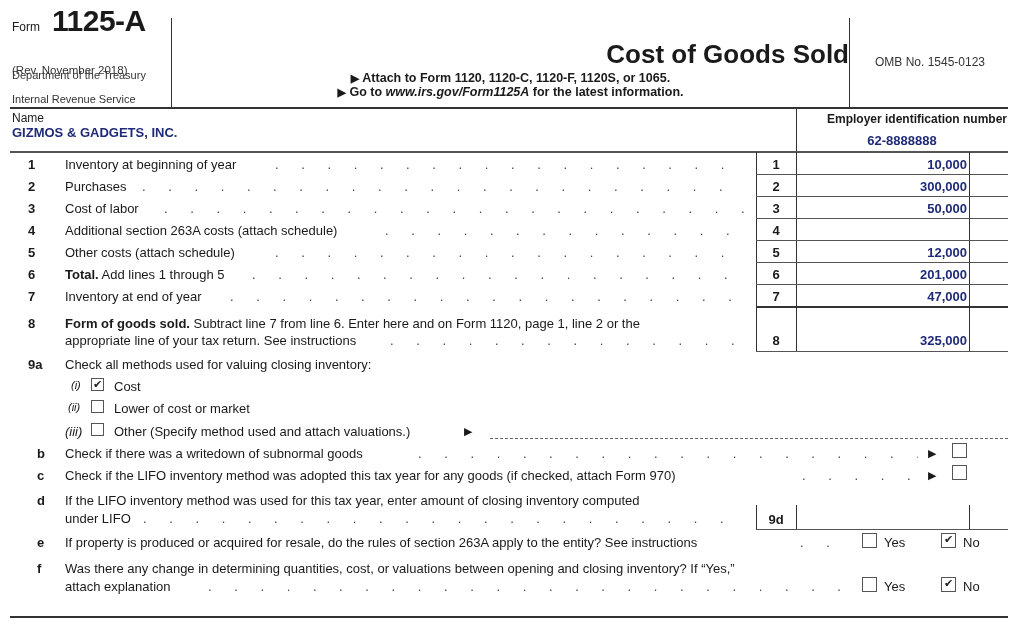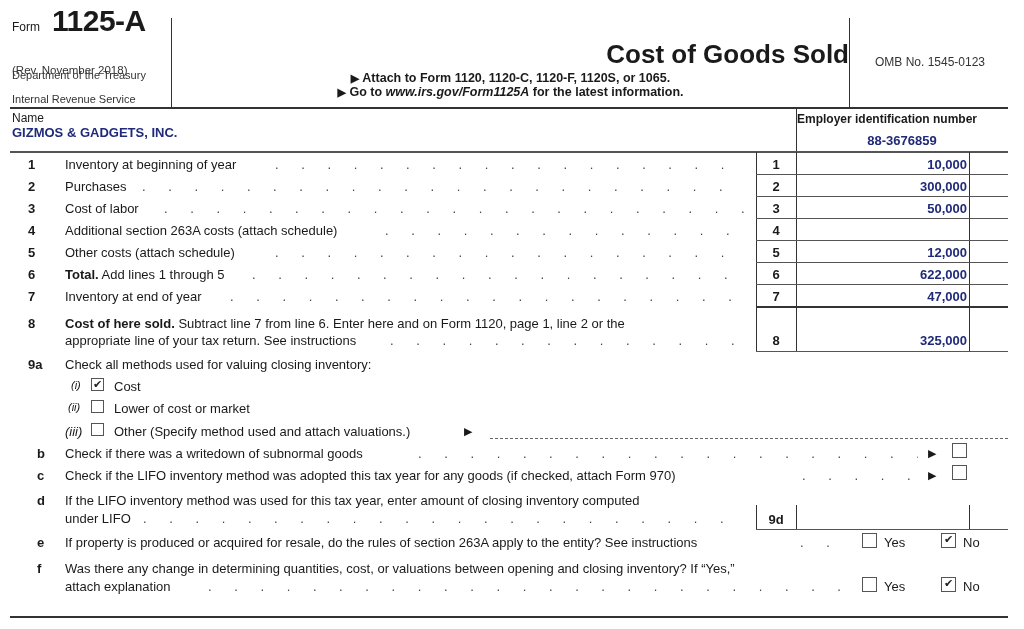--- a/index.html
+++ b/index.html
@@ -48,22 +48,22 @@
   <div class="vline" style="left:849px; top:18px; height:91px;"></div>
   <div class="abs" style="left:850px; width:160px; top:55px; text-align:center; font-size:12px; color:#333;">OMB No. 1545-0123</div>
 
   <div class="hline thick" style="left:10px; top:107px; width:998px;"></div>
 </div>
 
 <div>
   <span class="abs" style="left:12px; top:111px; font-size:12px;">Name</span>
   <span class="abs bold blue" style="left:12px; top:125px; font-size:13px;">GIZMOS &amp; GADGETS, INC.</span>
   <div class="vline" style="left:796px; top:108px; height:44px;"></div>
-  <div class="abs bold" style="left:797px; width:210px; top:112px; text-align:left; font-size:12px;">Employer identification number</div>
-  <div class="abs bold blue" style="left:797px; width:210px; top:133px; text-align:center; font-size:13px;">88-3676859</div>
+  <div class="abs bold" style="left:797px; width:210px; top:112px; text-align:right; font-size:12px;">Employer identification number</div>
+  <div class="abs bold blue" style="left:797px; width:210px; top:133px; text-align:center; font-size:13px;">62-8888888</div>
   <div class="hline thick" style="left:10px; top:151px; width:998px; border-top-color:#555;"></div>
 </div>
 
 <div>
 
   <div class="vline" style="left:756px; top:152px; height:200px;"></div>
   <div class="vline" style="left:796px; top:152px; height:200px;"></div>
   <div class="vline" style="left:969px; top:152px; height:200px;"></div>
 
   <div class="hline" style="left:756px; top:174px; width:252px;"></div>
@@ -113,34 +113,34 @@
     <span class="dots" style="left:275px; width:470px; top:245px;">. . . . . . . . . . . . . . . . . . . . . . . . . . . . . . . .</span>
     <span class="boxnum" style="top:245px;">5</span>
     <span class="amt" style="top:245px;">12,000</span>
   </div>
 
   <div>
     <span class="lnum" style="top:267px;">6</span>
     <span class="ltext" style="top:267px;"><b>Total.</b> <span>Add lines 1 through 5</span></span>
     <span class="dots" style="left:252px; width:493px; top:267px;">. . . . . . . . . . . . . . . . . . . . . . . . . . . . . . . . . .</span>
     <span class="boxnum" style="top:267px;">6</span>
-    <span class="amt" style="top:267px;">622,000</span>
+    <span class="amt" style="top:267px;">201,000</span>
   </div>
 
   <div>
     <span class="lnum" style="top:289px;">7</span>
     <span class="ltext" style="top:289px;">Inventory at end of year</span>
     <span class="dots" style="left:230px; width:515px; top:289px;">. . . . . . . . . . . . . . . . . . . . . . . . . . . . . . . . . . .</span>
     <span class="boxnum" style="top:289px;">7</span>
     <span class="amt" style="top:289px;">47,000</span>
   </div>
 
   <div>
     <span class="lnum" style="top:316px;">8</span>
-    <span class="ltext" style="top:316px;"><b>Cost of here sold.</b> <span>Subtract line 7 from line 6. Enter here and on Form 1120, page 1, line 2 or the</span></span>
+    <span class="ltext" style="top:316px;"><b>Form of goods sold.</b> <span>Subtract line 7 from line 6. Enter here and on Form 1120, page 1, line 2 or the</span></span>
     <span class="ltext" style="top:333px;">appropriate line of your tax return. See instructions</span>
     <span class="dots" style="left:390px; width:355px; top:333px;">. . . . . . . . . . . . . . . . . . . . . . . .</span>
     <span class="boxnum" style="top:333px;">8</span>
     <span class="amt" style="top:333px;">325,000</span>
   </div>
 </div>
 
 <div>
 
   <span class="lnum" style="top:357px;">9a</span>

